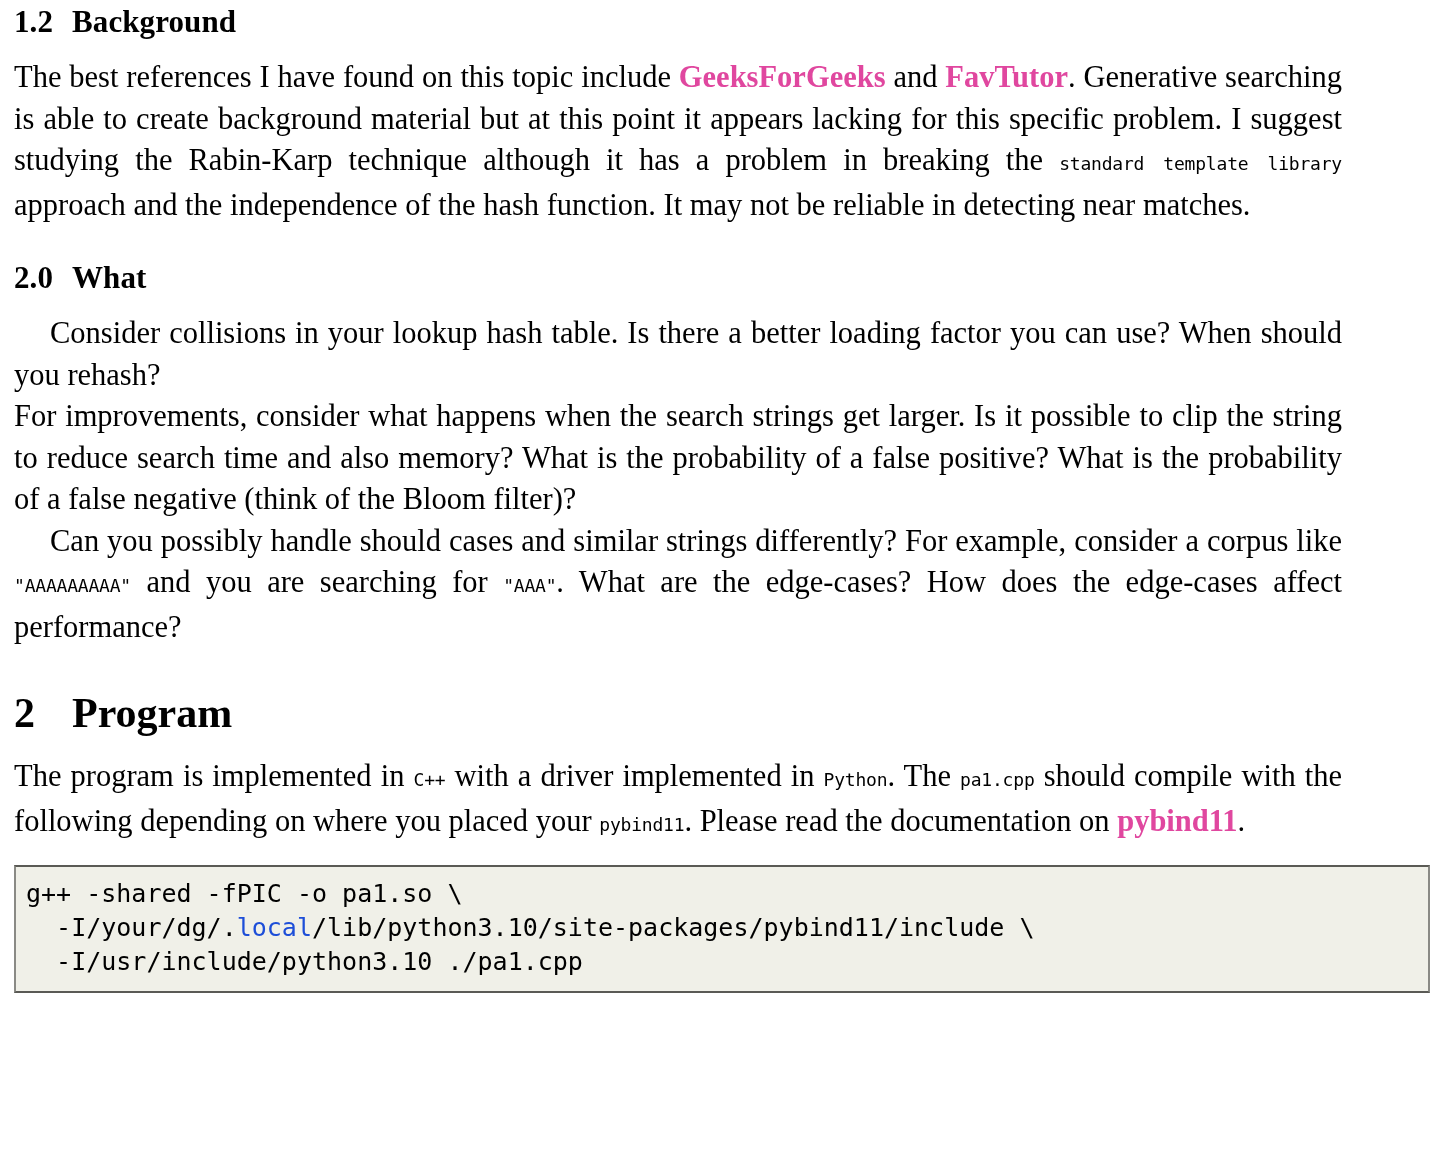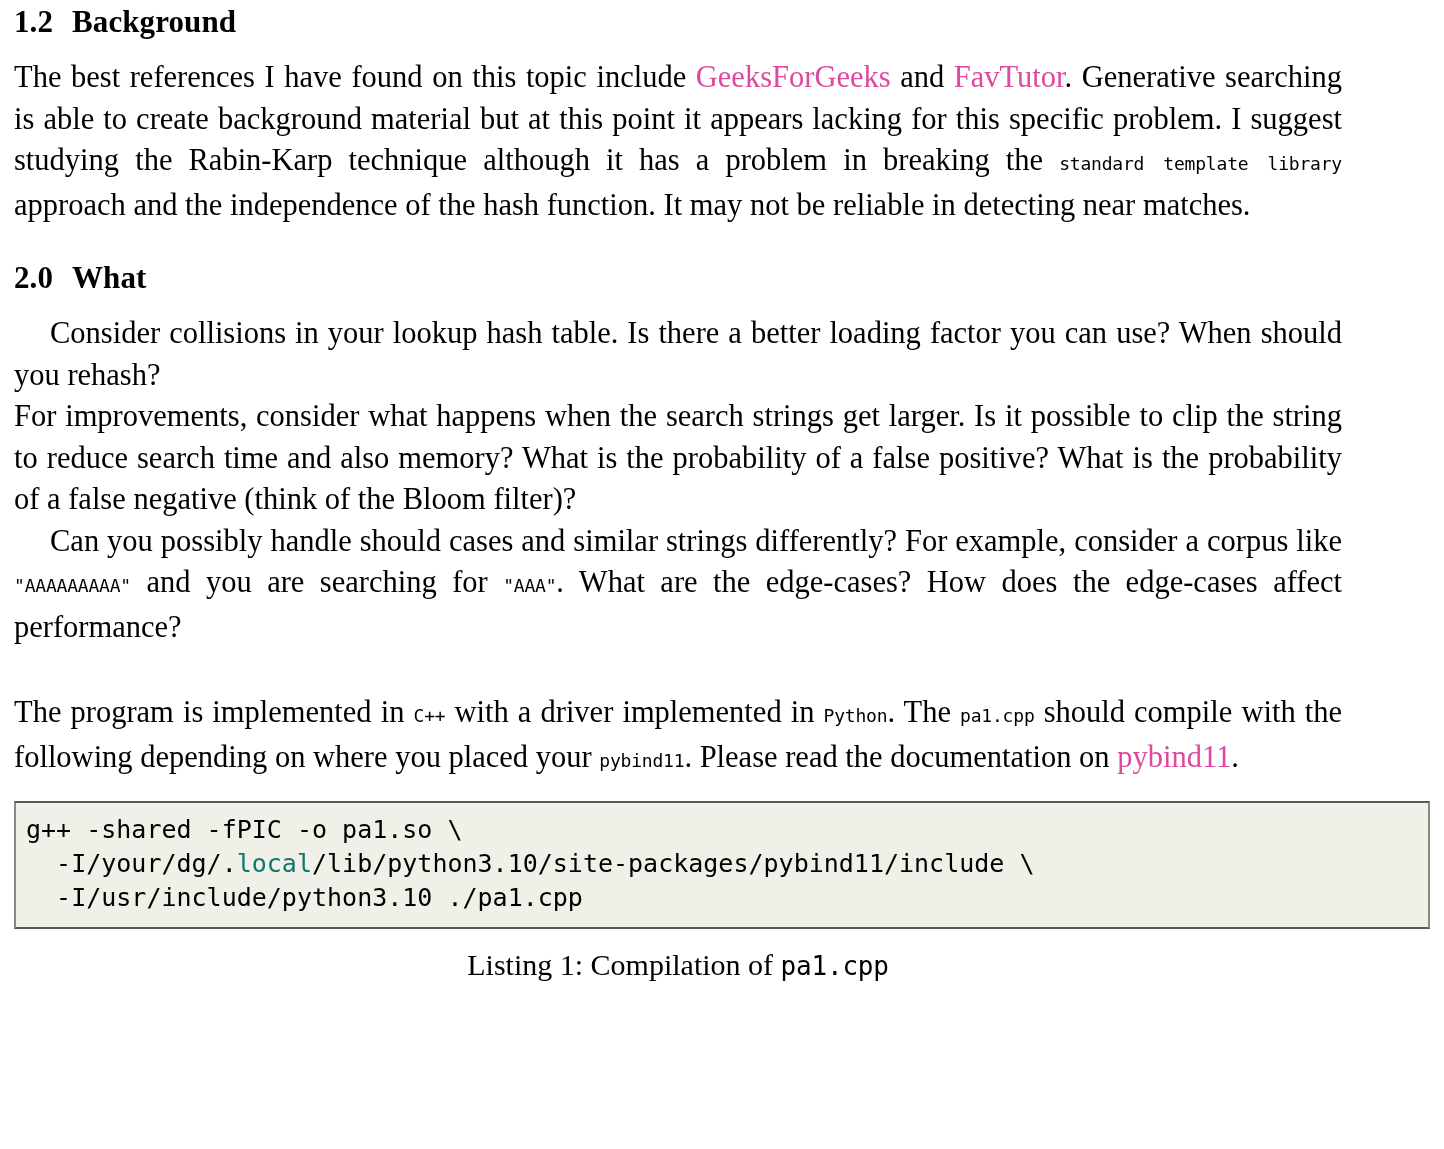--- a/index.html
+++ b/index.html
@@ -60,41 +60,42 @@
   .gap-small { height: 20px; }
   
   .tt {
     font-family: "DejaVu Sans Mono", "Liberation Mono", monospace;
     font-size: 18px;
     letter-spacing: -0.2px;
   }
   .lnk {
     color: #E0479F;
     text-decoration: none;
+    font-weight: bold;
   }
   
   .listing-wrap {
     margin: 0;
   }
   .listing {
     background: #F0F0E8;
     border-top: 2px solid #5A5A55;
     border-bottom: 2px solid #5A5A55;
     border-left: 2px solid #8A8A85;
     border-right: 2px solid #8A8A85;
     padding: 10px 10px 12px 10px;
     box-sizing: border-box;
     width: 1416px;
     font-family: "DejaVu Sans Mono", "Liberation Mono", monospace;
     font-size: 25px;
     line-height: 34px;
     white-space: pre;
     color: #000000;
   }
-  .listing .kw { color: #0f766e; }
+  .listing .kw { color: #1d4ed8; }
   .caption {
     text-align: center;
     font-size: 30px;
     line-height: 40px;
     margin-top: 16px;
     font-family: "Liberation Serif", "DejaVu Serif", serif;
   }
   .caption .tt { font-size: 26px; }
 </style>
 </head>
@@ -115,26 +116,28 @@
   </h2>
 
   <p class="body tight indent">Consider collisions in your lookup hash table. Is there a better loading factor you can use? When should you rehash?</p>
 
   <p class="body tight">For improvements, consider what happens when the search strings get larger. Is it possible to clip the string to reduce search time and also memory? What is the probability of a false positive? What is the probability of a false negative (think of the Bloom filter)?</p>
 
   <p class="body tight indent"><span>Can you possibly handle should cases and similar strings differently? For example, consider a corpus like </span><span class="tt">"AAAAAAAAA"</span><span> and you are searching for </span><span class="tt">"AAA"</span><span>. What are the edge-cases? How does the edge-cases affect performance?</span></p>
 
   <div class="gap-before-sec2"></div>
 
+  <h1 class="sec-main">
+    <span class="num">2</span><span>Program</span>
+  </h1>
 
   <p class="body"><span>The program is implemented in </span><span class="tt">C++</span><span> with a driver implemented in </span><span class="tt">Python</span><span>. The </span><span class="tt">pa1.cpp</span><span> should compile with the following depending on where you placed your </span><span class="tt">pybind11</span><span>. Please read the documentation on </span><a class="lnk" href="#">pybind11</a><span>.</span></p>
 
   <div class="gap-small"></div>
 
   <div class="listing-wrap">
     <div class="listing"><span>g++ -shared -fPIC -o pa1.so \</span>
 <span>  -I/your/dg/.</span><span class="kw">local</span><span>/lib/python3.10/site-packages/pybind11/include \</span>
 <span>  -I/usr/include/python3.10 ./pa1.cpp</span></div>
   </div>
 
-  <div class="caption"><span>Listing 1: Compilation of </span><span class="tt">pa1.cpp</span></div>
 
 </div>
 
 </body></html>

